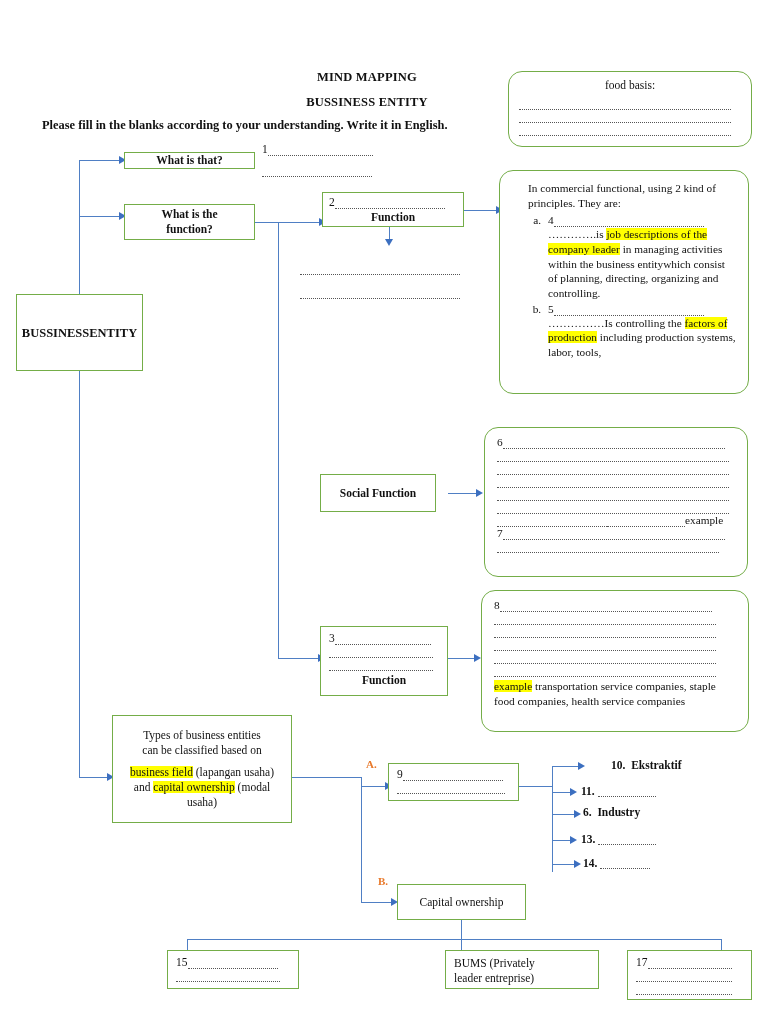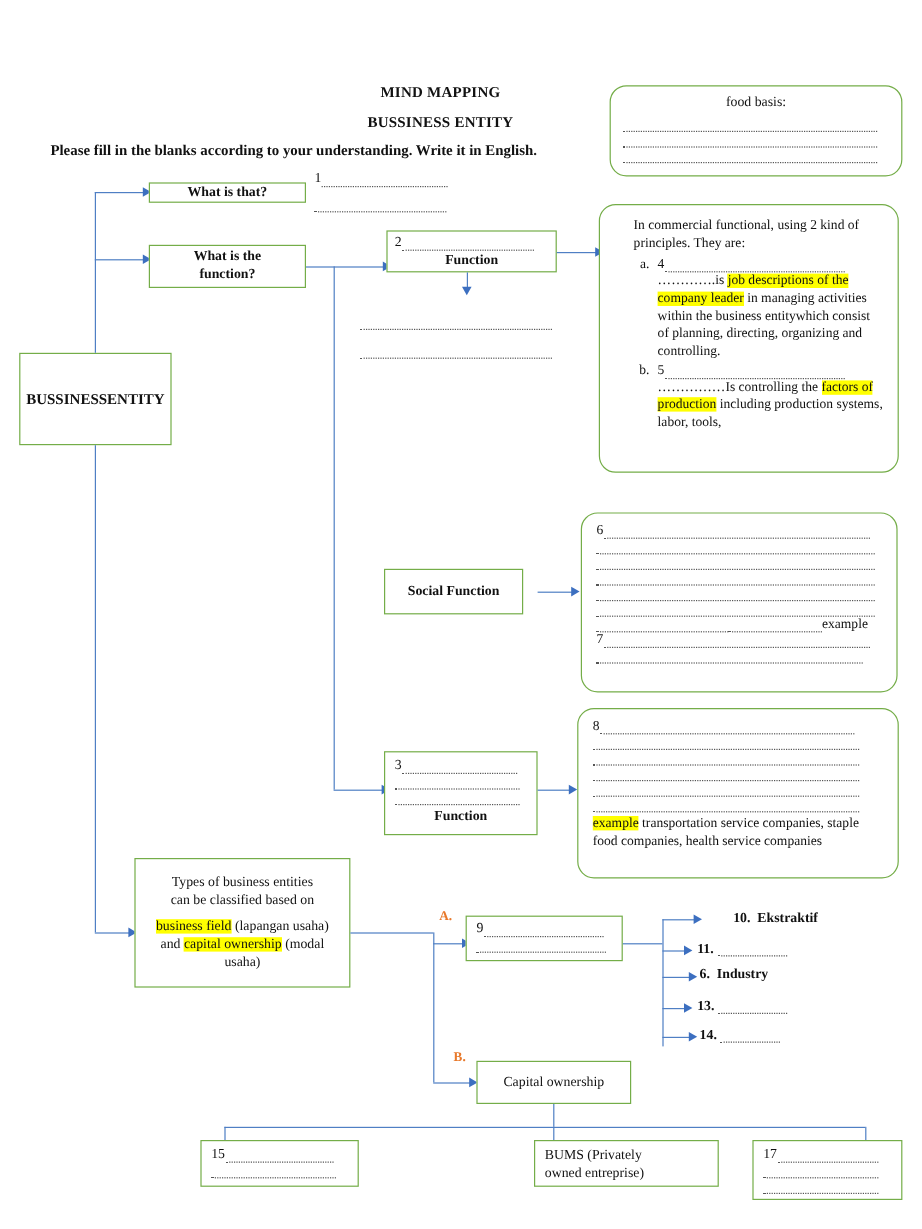--- a/index.html
+++ b/index.html
@@ -281,21 +281,21 @@
 
   <div class="box" style="left:167px;top:950px;width:132px;height:39px;padding:5px 23px 0 8px;">
     <div class="dotrow">
       <span>15</span><span class="dots" style="width:90px;"></span>
     </div>
     <div class="dotrow"><span class="dots" style="width:104px;"></span></div>
   </div>
 
   <div class="box" style="left:405px;top:950px;width:154px;height:39px;padding:5px 8px 0 8px;font-size:11.5px;margin-left:40px;">
     <div>BUMS (Privately</div>
-    <div>owned entreprise)</div>
+    <div>leader entreprise)</div>
   </div>
 
   <div class="box" style="left:627px;top:950px;width:125px;height:50px;padding:5px 8px 0 8px;">
     <div class="dotrow">
       <span>17</span><span class="dots" style="width:84px;"></span>
     </div>
     <div class="dotrow"><span class="dots" style="width:96px;"></span></div>
     <div class="dotrow"><span class="dots" style="width:96px;"></span></div>
   </div>
 

